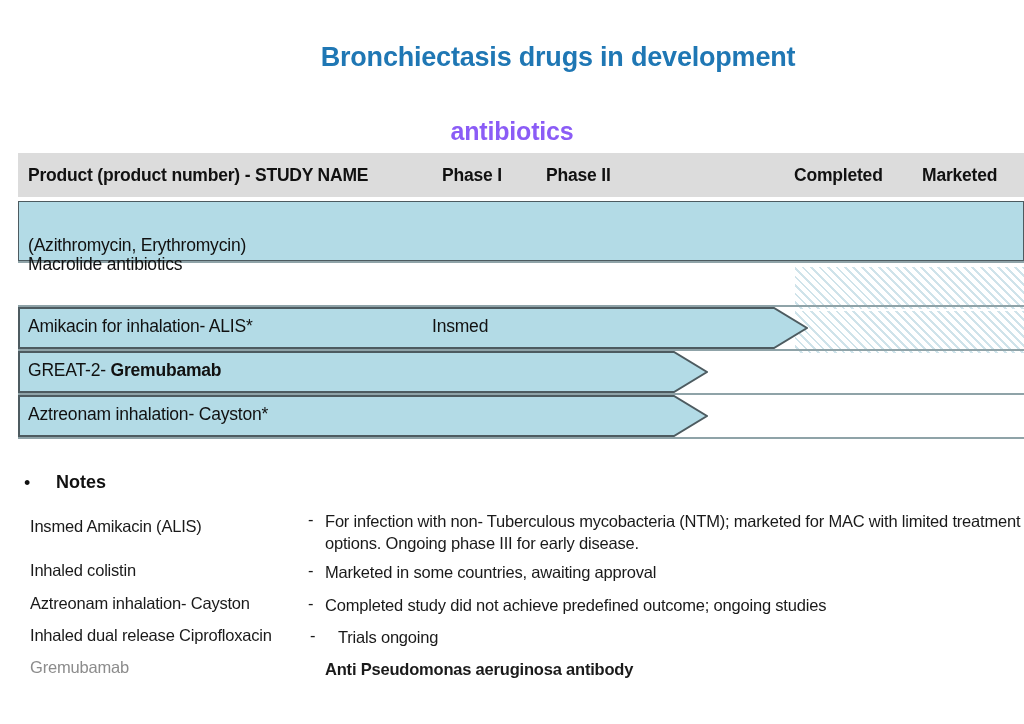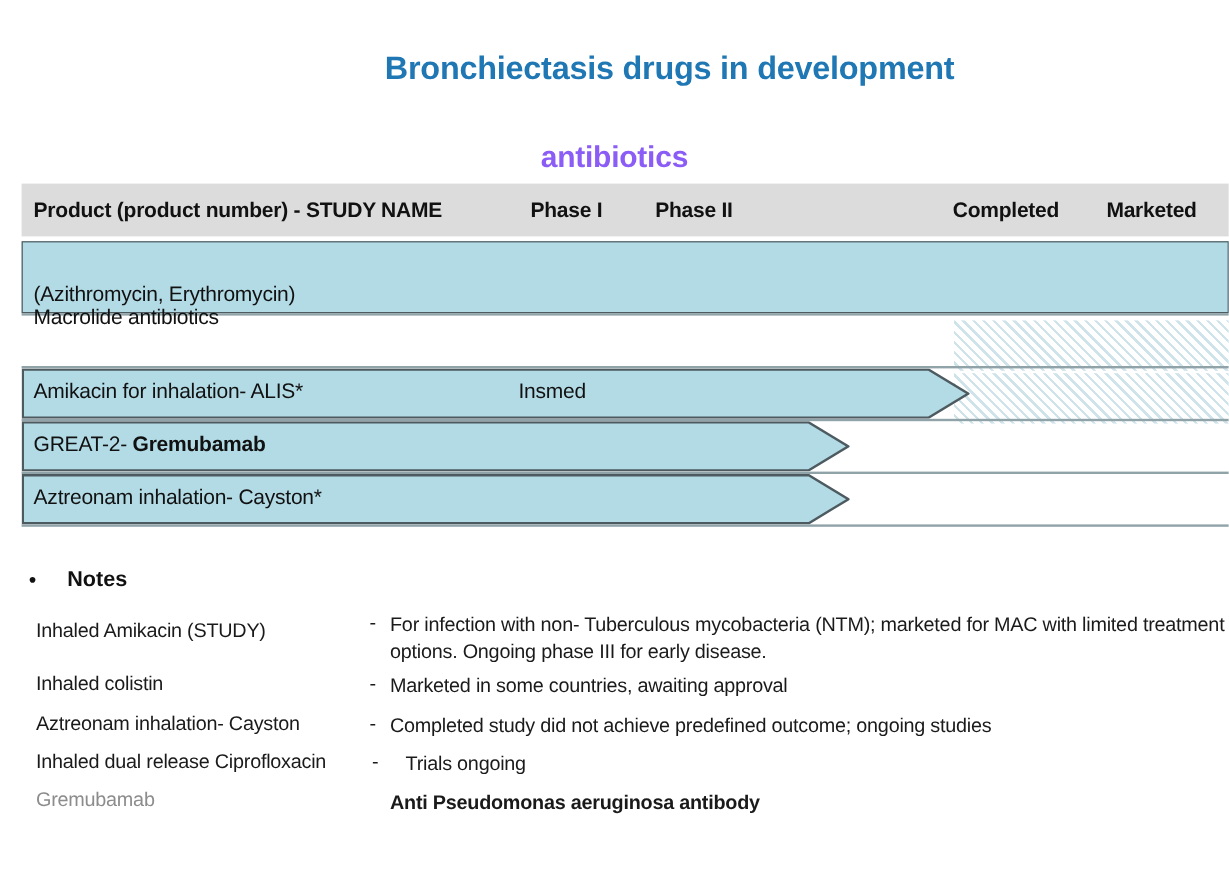--- a/index.html
+++ b/index.html
@@ -277,21 +277,21 @@
 
   </div>
 </div>
 
 <div class="notes">
 
   <div class="notes-bullet">•</div>
   <div class="notes-head-text">Notes</div>
 
   <div class="note-row" style="top:45px;">
-    <div class="note-term" style="top:2px;">Inhaled Amikacin (STUDY)</div>
+    <div class="note-term" style="top:2px;">Insmed Amikacin (ALIS)</div>
     <div class="note-dash" style="top:-5px;">-</div>
     <div class="note-desc wide" style="top:-5px;">For infection with non- Tuberculous mycobacteria (NTM); marketed for MAC with limited treatment options. Ongoing phase III for early disease.</div>
   </div>
 
   <div class="note-row" style="top:89px;">
     <div class="note-term" style="top:2px;">Inhaled colistin</div>
     <div class="note-dash" style="top:2px;">-</div>
     <div class="note-desc" style="top:2px;">Marketed in some countries, awaiting approval</div>
   </div>
 

